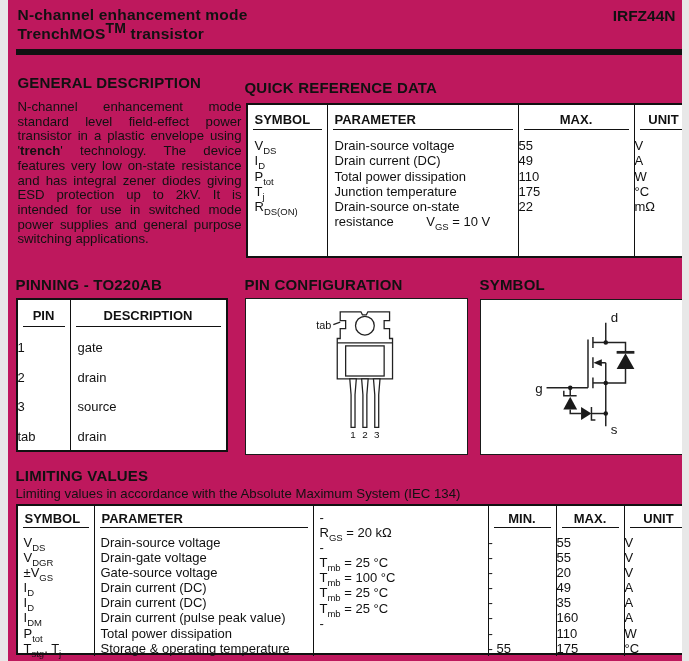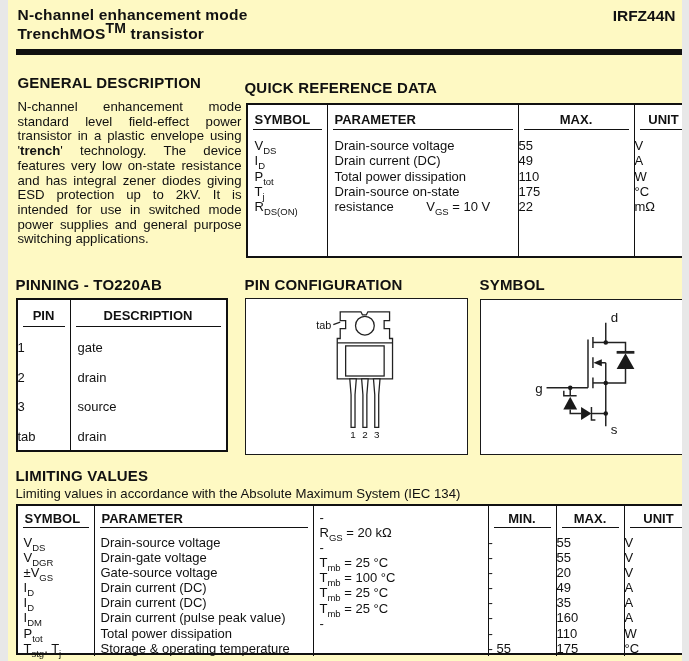--- a/index.html
+++ b/index.html
@@ -1,17 +1,17 @@
 <!DOCTYPE html>
 <html><head>
 <meta charset="utf-8">
 <style>
   html,body{margin:0;padding:0;background:#e8e8e8;}
   .page{
-    position:relative;width:674px;height:661px;background:#fef9c3;
+    position:relative;width:674px;height:661px;background:#be185d;
     font-family:"Liberation Sans","DejaVu Sans",sans-serif;color:#111;
     overflow:hidden;margin:0 auto;
   }
   .abs{position:absolute;}
   
   .doc-title{left:10px;top:5px;font-size:15.5px;font-weight:bold;line-height:19px;letter-spacing:.2px;}
   .part-number{right:6px;top:7px;font-size:15.5px;font-weight:bold;}
   .header-rule{left:8px;top:49px;width:680px;height:6px;background:#111;}
   
   .h{font-size:15px;font-weight:bold;letter-spacing:.2px;white-space:nowrap;}
@@ -81,20 +81,21 @@
           <div class="line">T<sub>j</sub></div>
           <div class="line">R<sub>DS(ON)</sub></div>
         </div>
     </div>
     <div class="col">
       <div class="th left">PARAMETER</div>
       <div class="cells left">
           <div class="line">Drain-source voltage</div>
           <div class="line">Drain current (DC)</div>
           <div class="line">Total power dissipation</div>
+          <div class="line">Junction temperature</div>
           <div class="line">Drain-source on-state</div>
           <div class="line">resistance&nbsp;&nbsp;&nbsp;&nbsp;&nbsp;&nbsp;&nbsp;&nbsp;&nbsp;V<sub>GS</sub> = 10 V</div>
         </div>
     </div>
     <div class="col">
       <div class="th center">MAX.</div>
       <div class="cells center">
           <div class="line">55</div>
           <div class="line">49</div>
           <div class="line">110</div>

